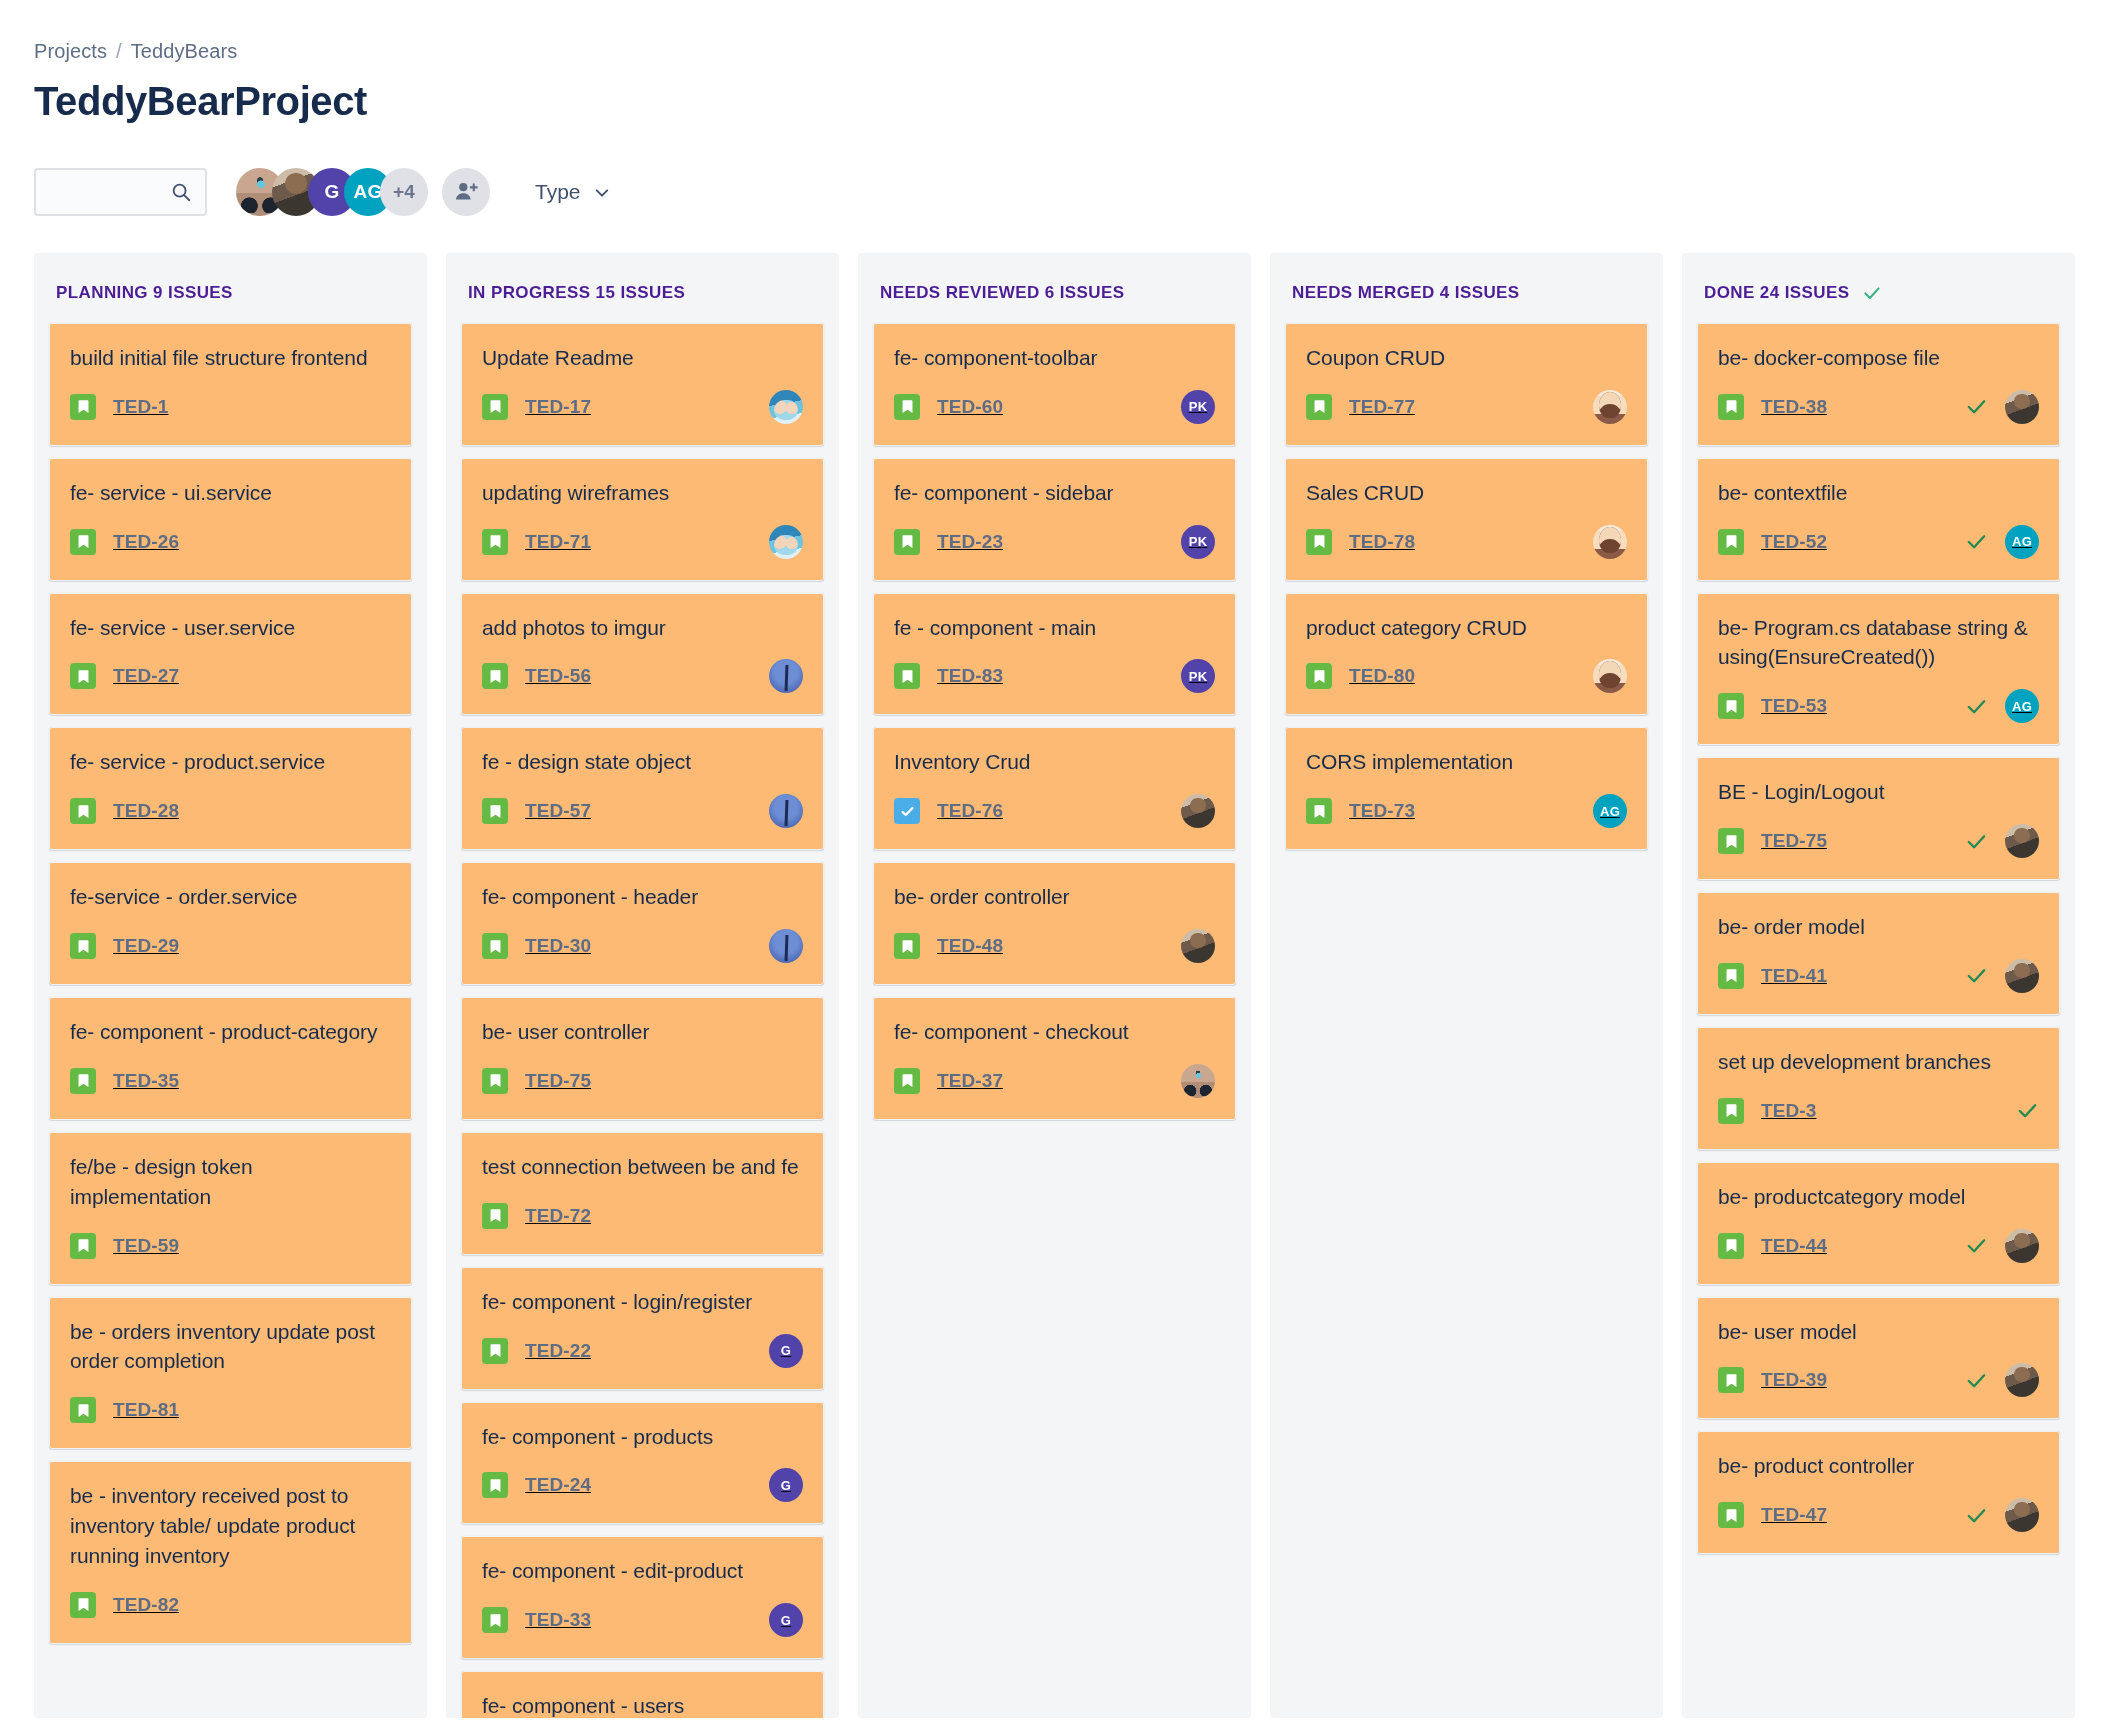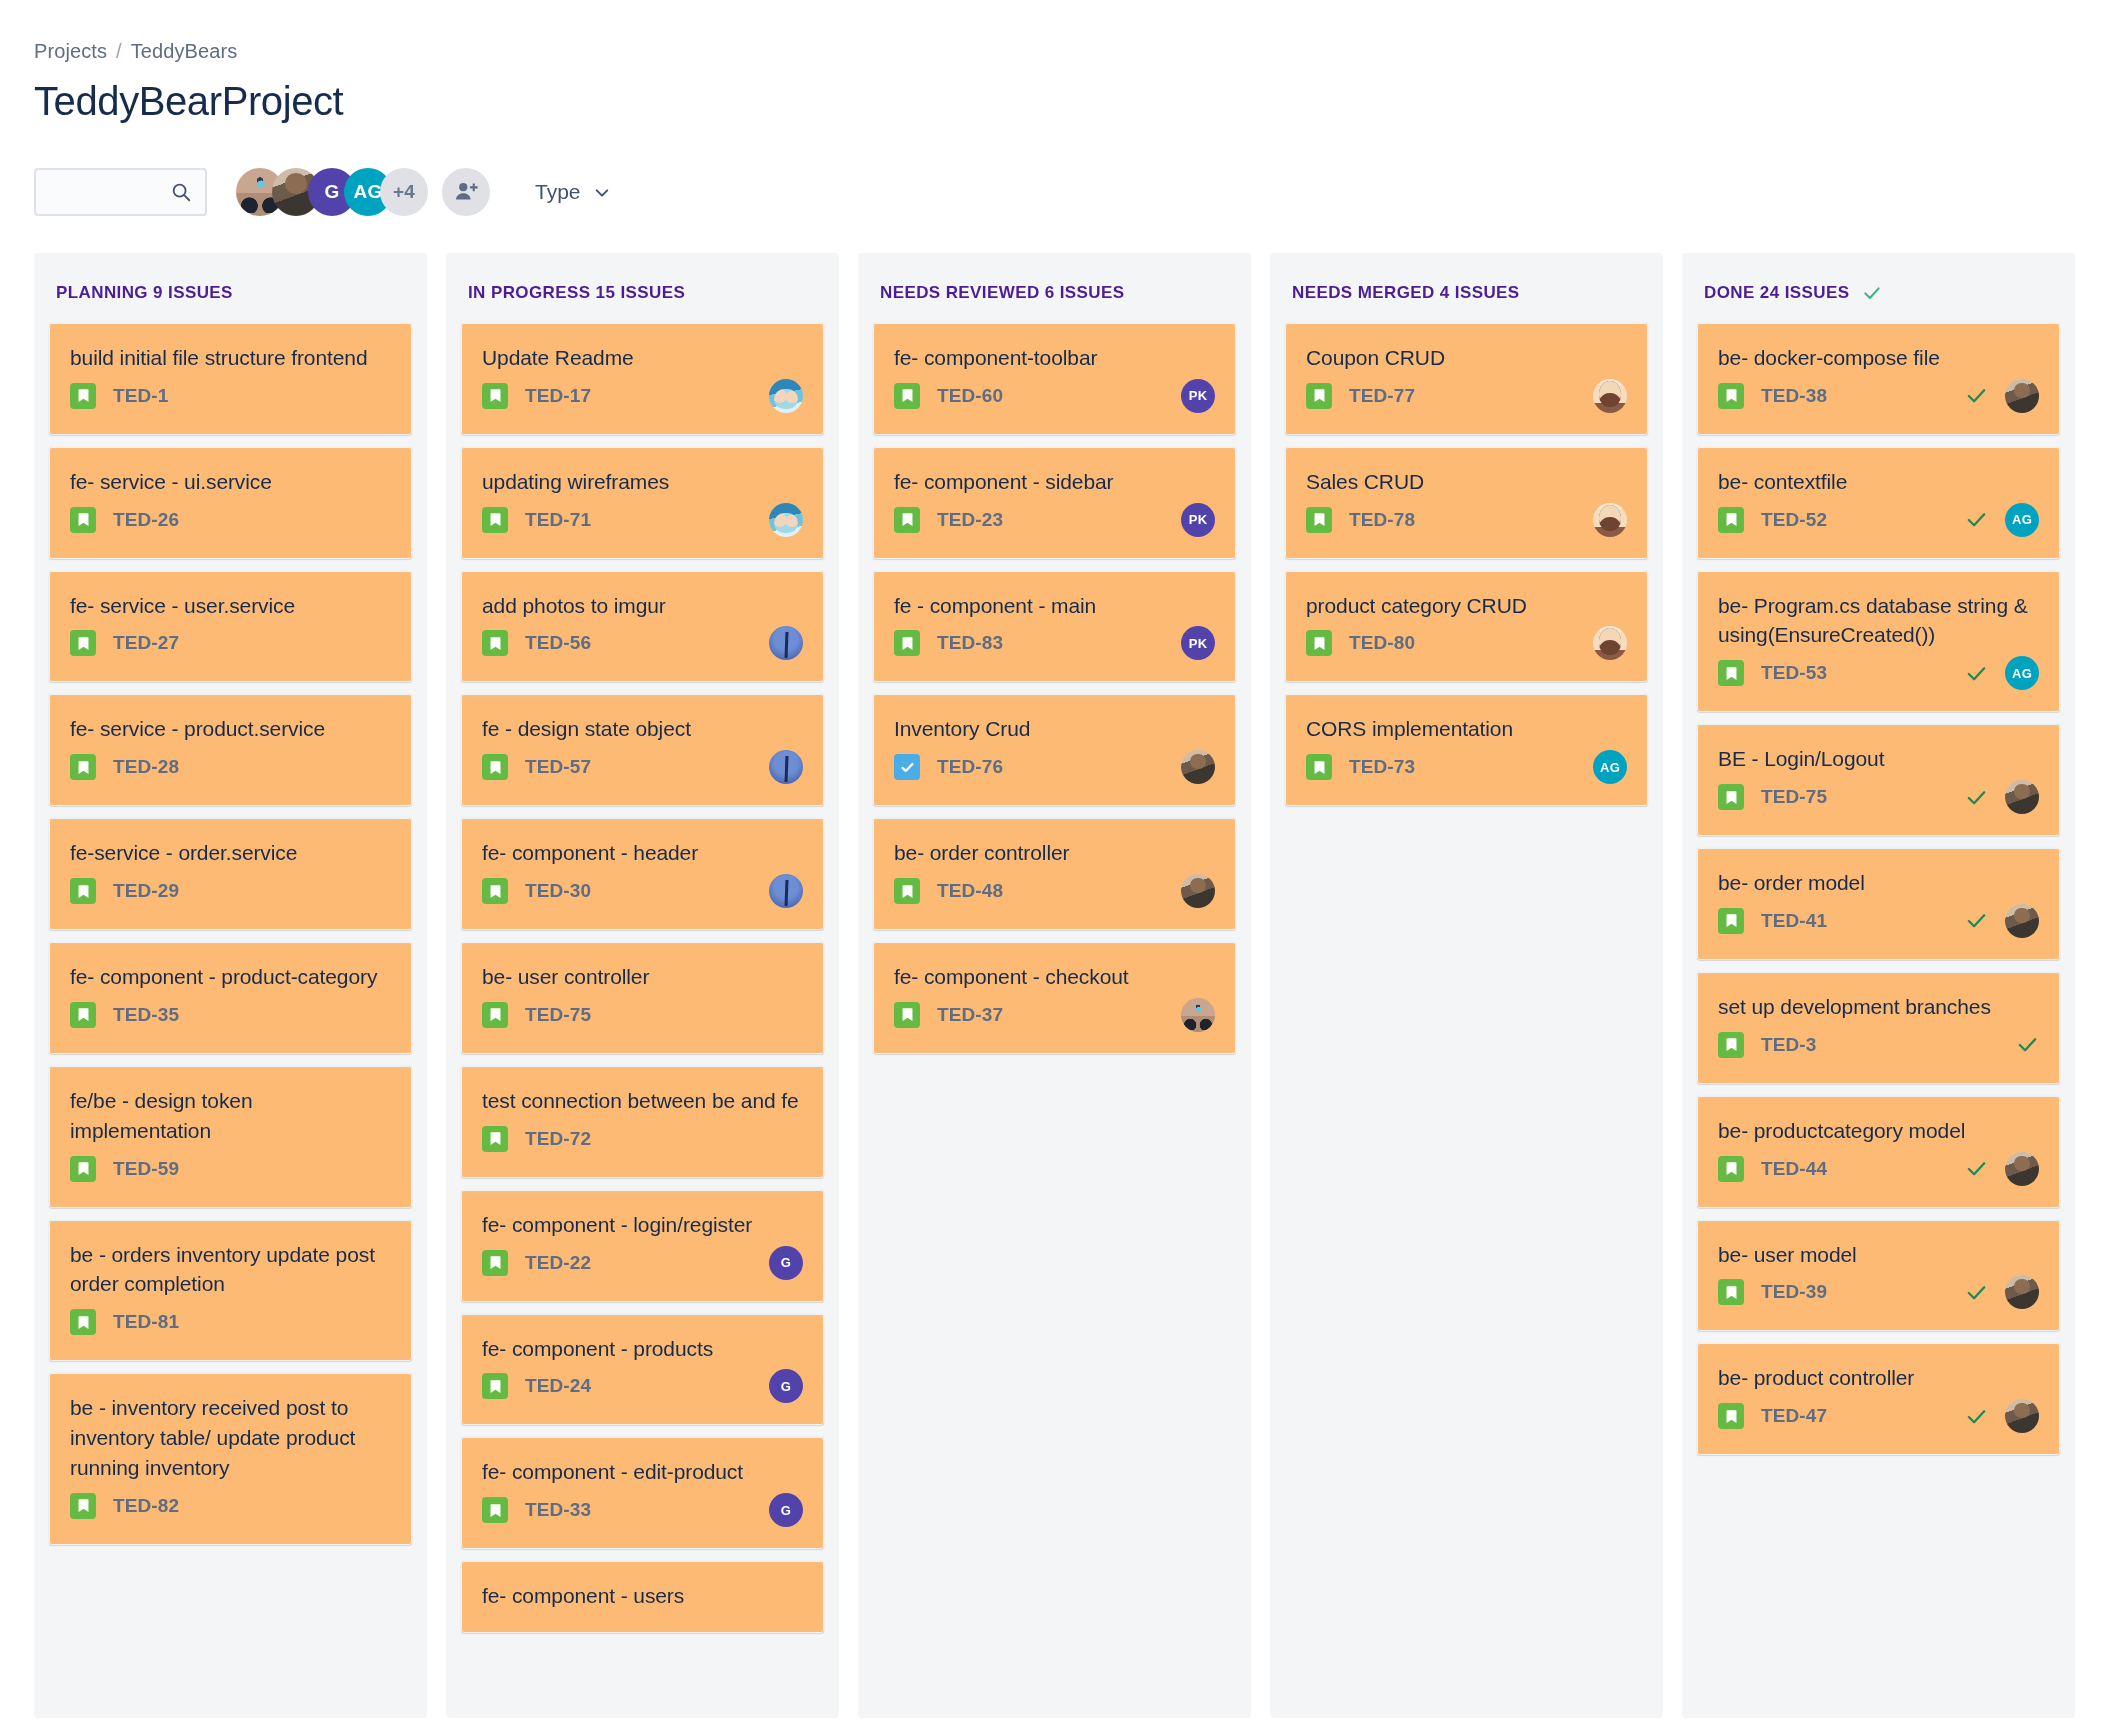--- a/index.html
+++ b/index.html
@@ -15,21 +15,21 @@
   
   .breadcrumb {
     display: flex; align-items: center; gap: 9px;
     padding-top: 40px; font-size: 20px; color: #5e6c84; letter-spacing: 0.1px;
   }
   .breadcrumb .crumb { color: #5e6c84; }
   .breadcrumb .sep { color: #9aa4b5; }
 
   
   .page-title {
-    font-size: 40px; font-weight: 400; color: #172b4d;
+    font-size: 40px; font-weight: 700; color: #172b4d;
     letter-spacing: -0.4px; margin-top: 16px;
   }
 
   
   .toolbar { display: flex; align-items: center; margin-top: 39px; gap: 0; height: 57px; }
   .search-box {
     position: relative; width: 173px; height: 48px;
     border: 2px solid #dfe1e6; border-radius: 4px; background: #fafbfc;
   }
   .search-box .sicon {
@@ -133,21 +133,21 @@
 
   .card {
     background: #fdba74; border-radius: 3px; border: 1px solid #f0f1f3;
     box-shadow: 0 1px 1px rgba(9,30,66,.13), 0 0 1px rgba(9,30,66,.13);
     padding: 19px 20px 21px 20px; margin-bottom: 12px;
   }
   .card-title {
     font-size: 21px; color: #172b4d; line-height: 1.42; letter-spacing: -0.1px;
   }
   .card-meta {
-    display: flex; align-items: center; margin-top: 6px; min-height: 34px;
+    display: flex; align-items: center; margin-top: 17px; min-height: 34px; text-decoration: underline;
   }
   .type-icon { width: 26px; height: 26px; border-radius: 4px; flex: none;
                display: flex; align-items: center; justify-content: center; }
   .type-icon.story { background: #65ba43; }
   .type-icon.task  { background: #4bade8; }
   .type-icon svg { width: 17px; height: 17px; color: #fff; }
   .card-key {
     margin-left: 17px; font-size: 19px; color: #5e6c84; font-weight: 600;
     letter-spacing: 0.1px;
   }

